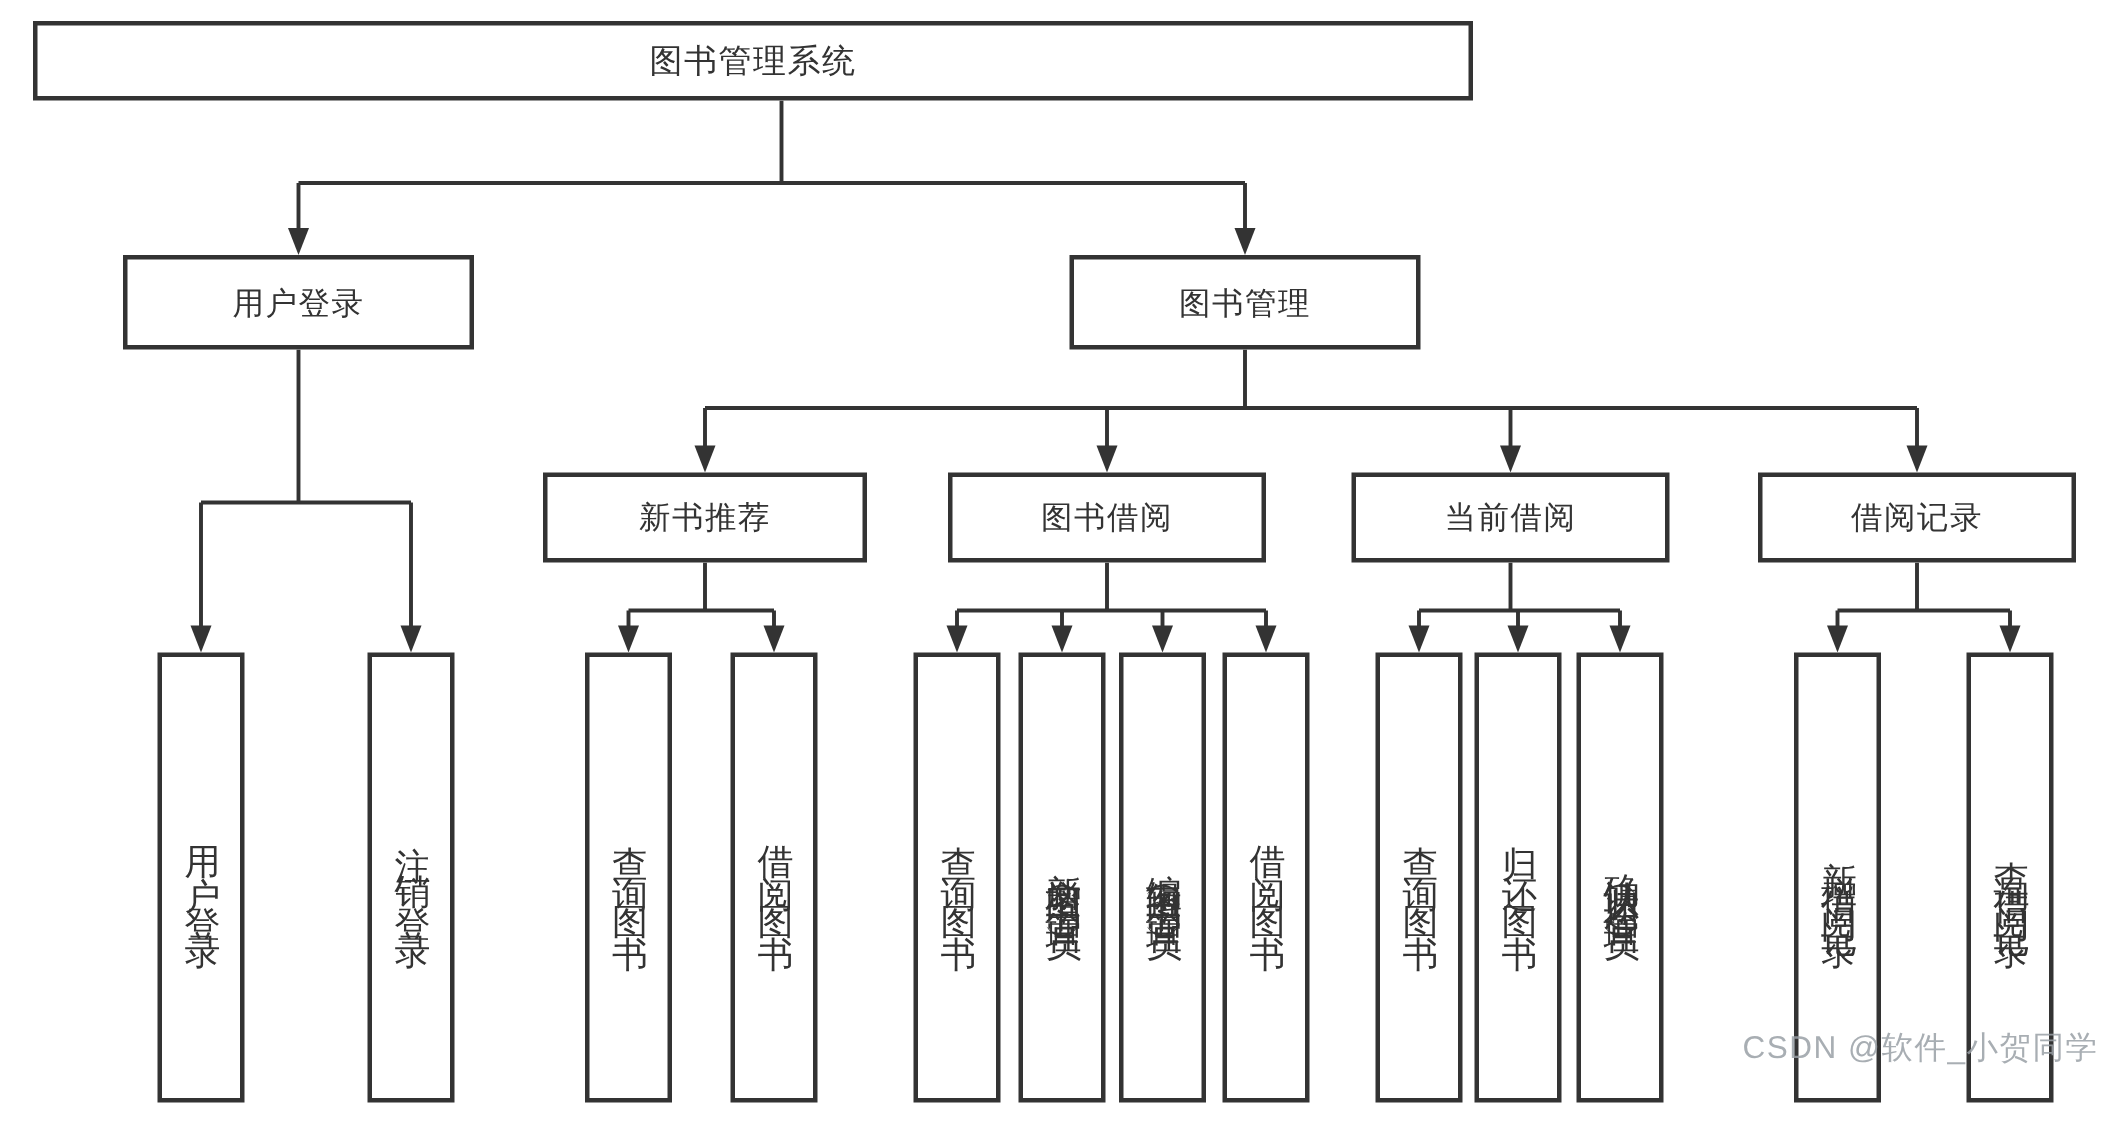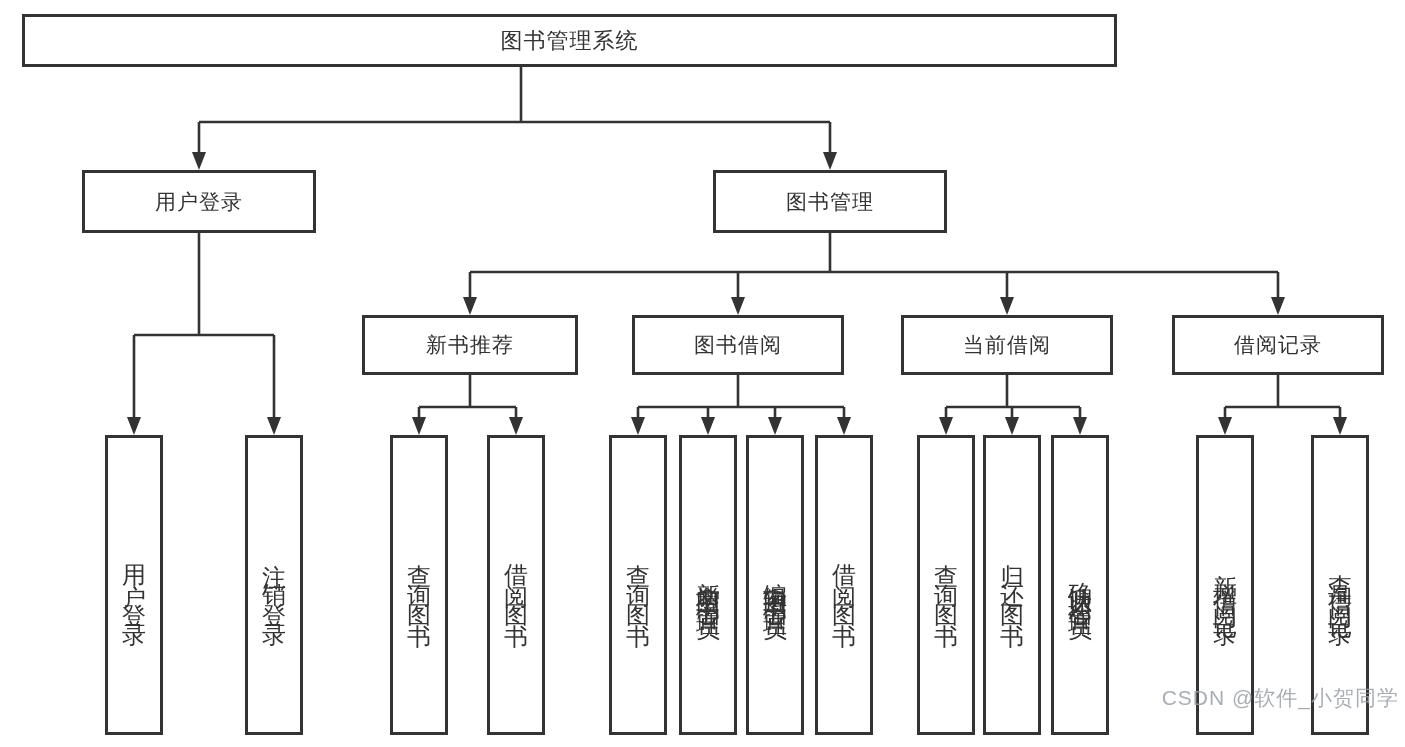--- a/index.html
+++ b/index.html
@@ -93,21 +93,21 @@
     <path d="M1007 375 L1007 407 M946 407 L1080 407 M946 407 L946 418 M1012 407 L1012 418 M1080 407 L1080 418"></path>
     <polygon points="939,417 953,417 946,435"></polygon>
     <polygon points="1005,417 1019,417 1012,435"></polygon>
     <polygon points="1073,417 1087,417 1080,435"></polygon>
 
     <path d="M1278 375 L1278 407 M1225 407 L1340 407 M1225 407 L1225 418 M1340 407 L1340 418"></path>
     <polygon points="1218,417 1232,417 1225,435"></polygon>
     <polygon points="1333,417 1347,417 1340,435"></polygon>
   </svg>
 
-  <div class="node h root" style="left:22px; top:14px; width:1095px; height:53px">图书管理系统</div>
+  <div class="node h root" style="left:22px; top:14px; width:960px; height:53px">图书管理系统</div>
 
   <div class="node h" style="left:82px; top:170px; width:234px; height:63px">用户登录</div>
   <div class="node h" style="left:713px; top:170px; width:234px; height:63px">图书管理</div>
 
   <div class="node h" style="left:362px; top:315px; width:216px; height:60px">新书推荐</div>
   <div class="node h" style="left:901px; top:315px; width:212px; height:60px">当前借阅</div>
   <div class="node h" style="left:632px; top:315px; width:212px; height:60px">图书借阅</div>
   <div class="node h" style="left:1172px; top:315px; width:212px; height:60px">借阅记录</div>
 
   <div class="node v v4" style="left:105px; top:435px; width:58px; height:300px">用户登录</div>

